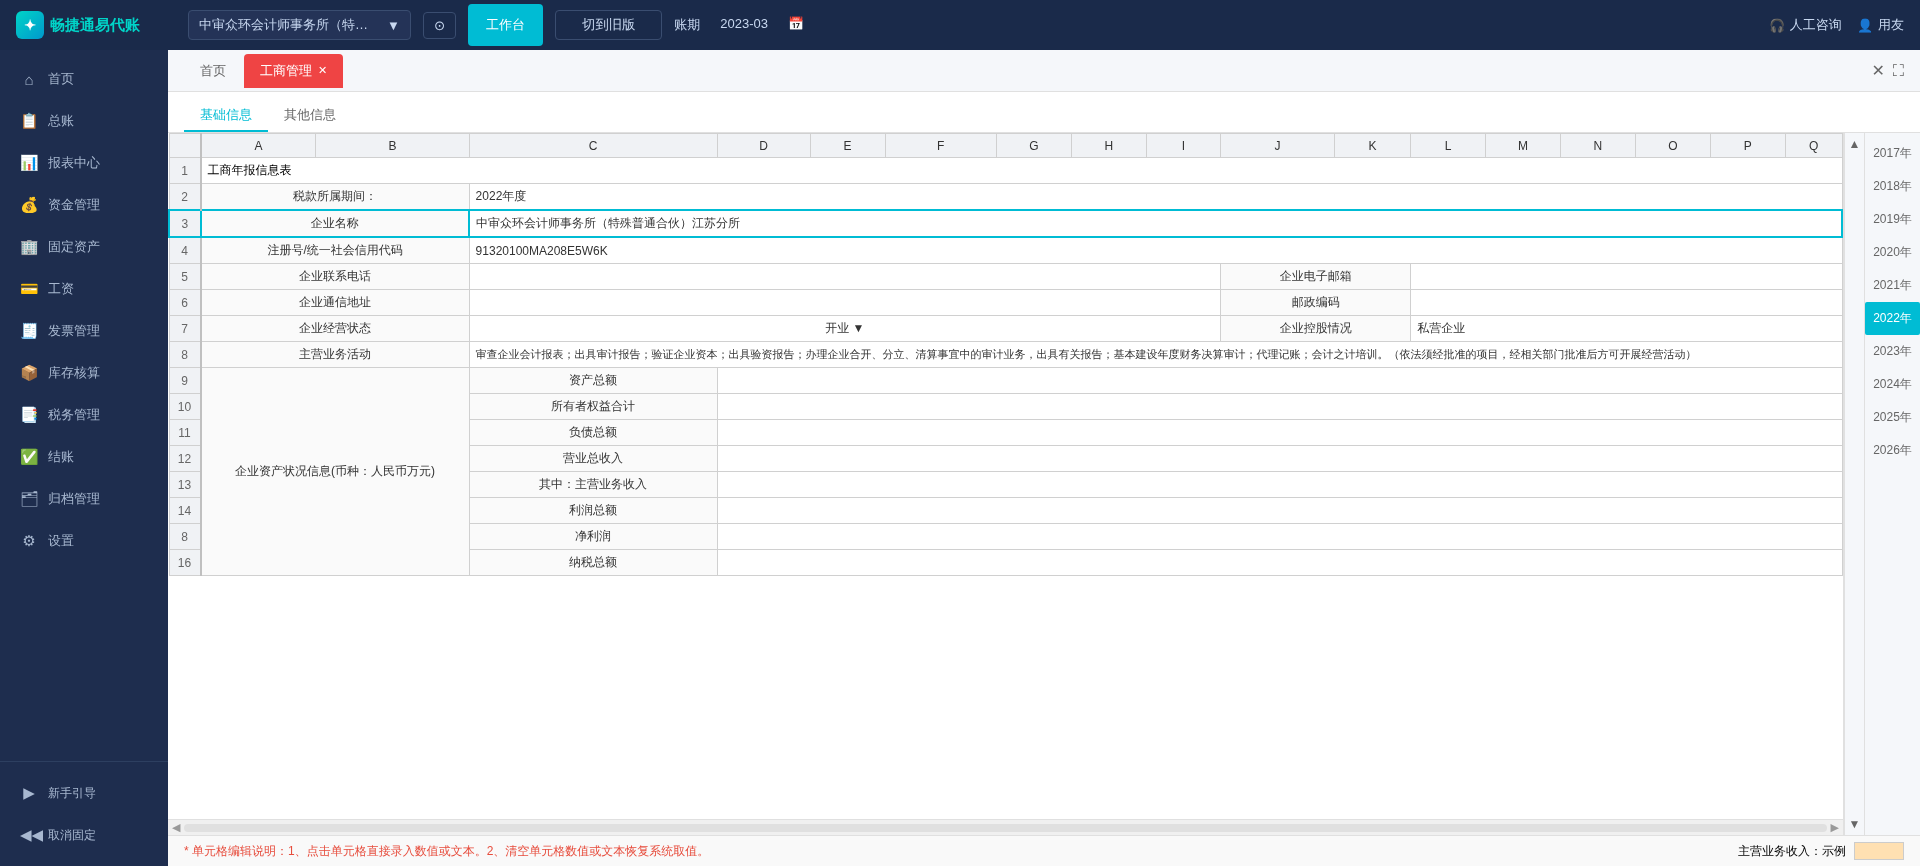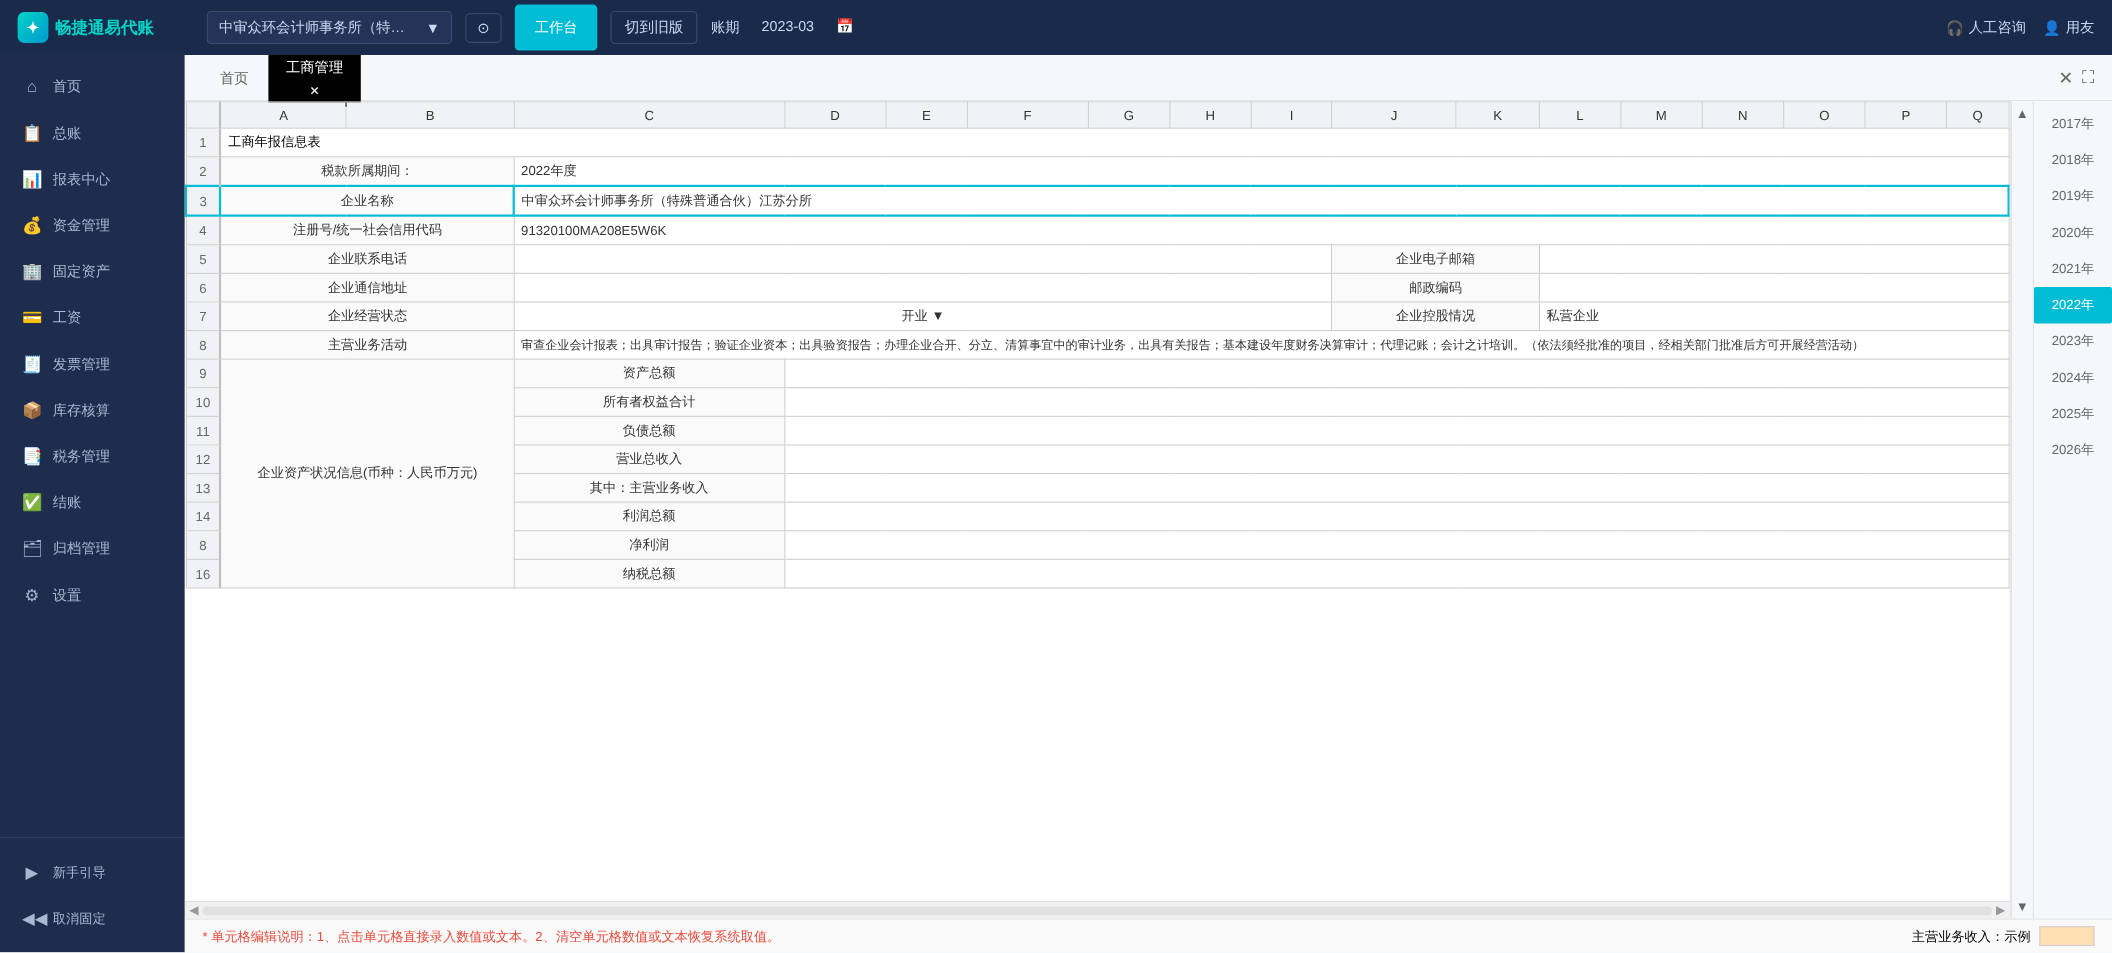--- a/index.html
+++ b/index.html
@@ -6,21 +6,21 @@
     body { font-family: 'Microsoft YaHei', Arial, sans-serif; font-size: 13px; background: #f0f2f5; display: flex; flex-direction: column; height: 866px; overflow: hidden; }
 
     
     .topbar { background: #1a2a4a; height: 50px; display: flex; align-items: center; padding: 0 16px; gap: 12px; flex-shrink: 0; }
     .logo { display: flex; align-items: center; gap: 6px; color: #00d4c8; font-size: 15px; font-weight: bold; width: 160px; }
     .logo-icon { width: 28px; height: 28px; background: linear-gradient(135deg, #00d4c8, #0099cc); border-radius: 6px; display: flex; align-items: center; justify-content: center; color: white; font-size: 14px; }
     .company-selector { background: #243357; border: 1px solid #3a4d70; border-radius: 4px; color: #c8d8f0; padding: 5px 10px; display: flex; align-items: center; gap: 8px; cursor: pointer; min-width: 220px; }
     .company-selector span { font-size: 13px; white-space: nowrap; overflow: hidden; text-overflow: ellipsis; max-width: 180px; }
     .topbar-btn { background: transparent; border: 1px solid #3a4d70; border-radius: 4px; color: #c8d8f0; padding: 5px 10px; cursor: pointer; }
     .workbench-btn { background: #00bcd4; border: none; border-radius: 4px; color: white; padding: 12px 18px; cursor: pointer; font-size: 13px; }
-    .old-version-btn { background: transparent; border: 1px solid #3a4d70; border-radius: 4px; color: #c8d8f0; padding: 5px 12px; cursor: pointer; }
+    .old-version-btn { background: transparent; border: 1px solid #3a4d70; border-radius: 4px; color: #c8d8f0; padding: 5px 26px; cursor: pointer; }
     .account-period { color: #c8d8f0; display: flex; gap: 20px; }
     .topbar-right { margin-left: auto; display: flex; align-items: center; gap: 16px; color: #c8d8f0; }
     .topbar-right .item { display: flex; align-items: center; gap: 4px; cursor: pointer; }
 
     
     .main-layout { display: flex; flex: 1; overflow: hidden; }
 
     
     .sidebar { width: 168px; background: #1e2d4e; flex-shrink: 0; display: flex; flex-direction: column; overflow: hidden; }
     .sidebar-nav { flex: 1; overflow-y: auto; padding: 8px 0; }
@@ -28,21 +28,21 @@
     .sidebar-item .si-icon { font-size: 15px; width: 18px; text-align: center; }
     .sidebar-bottom { padding: 10px 0; border-top: 1px solid #2d3f60; }
     .sidebar-bottom .sidebar-item { font-size: 12px; }
 
     
     .content-area { flex: 1; display: flex; flex-direction: column; overflow: hidden; background: white; }
 
     
     .tab-bar { background: #f5f7fa; border-bottom: 1px solid #e0e0e0; display: flex; align-items: center; padding: 0 16px; height: 42px; gap: 2px; }
     .tab-item { padding: 8px 16px; cursor: pointer; font-size: 13px; color: #666; border-radius: 4px 4px 0 0; display: flex; align-items: center; gap: 6px; }
-    .tab-item.active { background: #000000; color: white; flex-direction: column; }
+    .tab-item.active { background: #ef4444; color: white; }
     .tab-item.plain { background: transparent; }
     .tab-close { font-size: 11px; cursor: pointer; }
 
     
     .toolbar { display: flex; justify-content: flex-end; padding: 8px 16px; gap: 8px; border-bottom: 1px solid #f0f0f0; }
     .btn-reset { border: 1px solid #00bcd4; color: #00bcd4; background: white; border-radius: 3px; padding: 5px 14px; cursor: pointer; font-size: 13px; }
     .btn-refresh { border: none; background: transparent; color: #666; cursor: pointer; font-size: 13px; display: flex; align-items: center; gap: 4px; }
 
     
     .sub-tabs { display: flex; padding: 8px 16px 0; gap: 0; border-bottom: 1px solid #e0e0e0; }
@@ -71,21 +71,21 @@
     .col-M { width: 80px; }
     .col-N { width: 80px; }
     .col-O { width: 80px; }
     .col-P { width: 80px; }
     .col-Q { width: 60px; }
     .label-cell { text-align: center; color: #333; background: #fafafa; }
     .value-cell { color: #333; background: white; }
     .center-text { text-align: center; }
 
     
-    .year-panel { width: 72px; background: #f5f7fa; flex-shrink: 0; overflow-y: auto; display: flex; flex-direction: column; align-items: center; padding: 4px 0; border-left: 1px solid #e0e0e0; }
+    .year-panel { width: 56px; background: #f5f7fa; flex-shrink: 0; overflow-y: auto; display: flex; flex-direction: column; align-items: center; padding: 4px 0; border-left: 1px solid #e0e0e0; }
     .year-item { width: 100%; text-align: center; padding: 8px 4px; font-size: 12px; color: #666; cursor: pointer; }
     .year-item.active { background: #00bcd4; color: white; border-radius: 2px; text-align: center; }
 
     
     .bottom-bar { background: #f9f9f9; border-top: 1px solid #e0e0e0; padding: 6px 16px; display: flex; align-items: center; justify-content: space-between; font-size: 12px; }
     .hint-text { color: #e74c3c; }
     .sample-cell { display: inline-block; width: 50px; height: 18px; background: #ffe0b2; border: 1px solid #ccc; vertical-align: middle; }
 
     
     .h-scroll-bar { height: 16px; background: #f0f0f0; border-top: 1px solid #e0e0e0; display: flex; align-items: center; padding: 0 4px; }
@@ -200,20 +200,28 @@
         <span>工商管理</span>
         <span class="tab-close">✕</span>
       </div>
       <div style="margin-left:auto;display:flex;gap:8px;align-items:center;">
         <button style="background:none;border:none;color:#666;cursor:pointer;font-size:16px;">✕</button>
         <button style="background:none;border:none;color:#666;cursor:pointer;font-size:16px;">⛶</button>
       </div>
     </div>
 
 
+    <div class="sub-tabs">
+      <div class="sub-tab active">
+        <span>基础信息</span>
+      </div>
+      <div class="sub-tab">
+        <span>其他信息</span>
+      </div>
+    </div>
 
     <div class="content-right">
       <div class="spreadsheet-container">
         <div class="spreadsheet-wrap">
           <table class="spreadsheet">
             <colgroup>
               <col style="width:32px">
               <col class="col-A">
               <col class="col-B">
               <col class="col-C">

